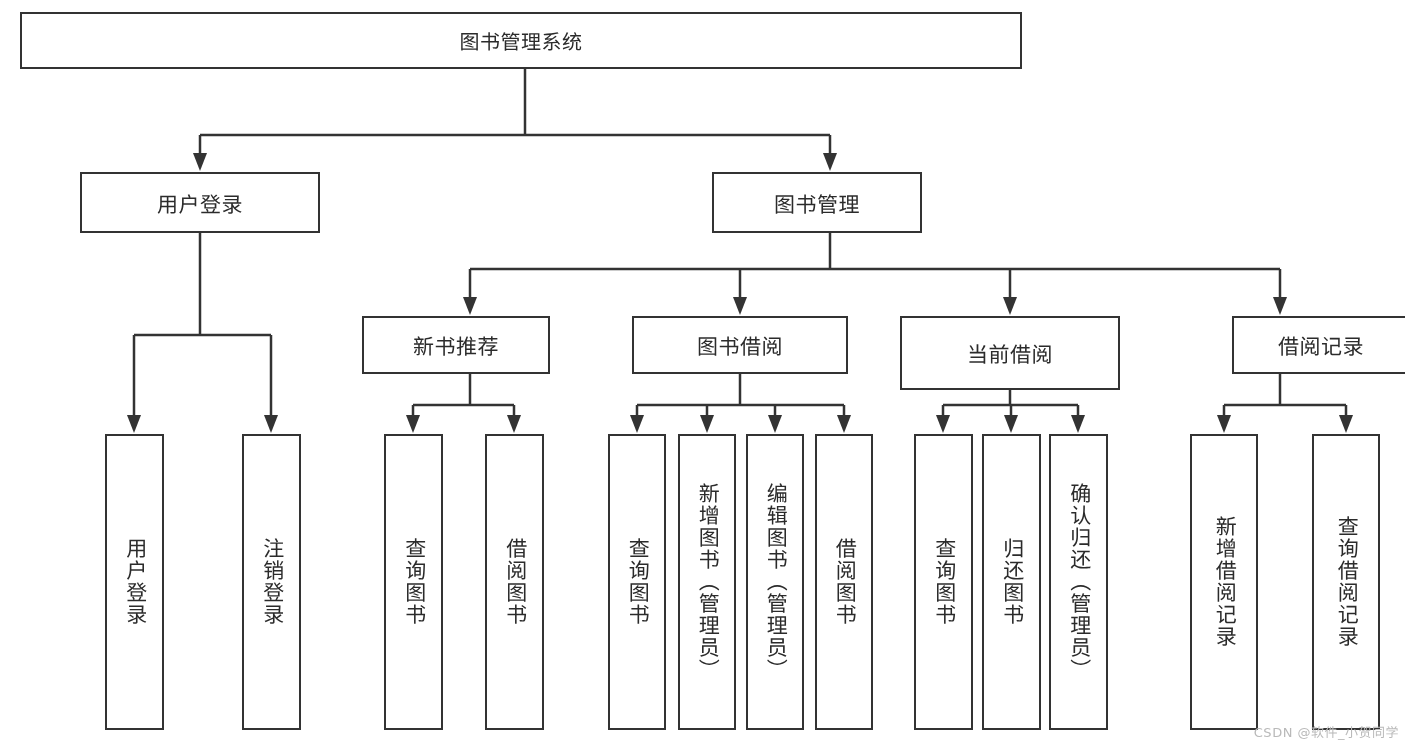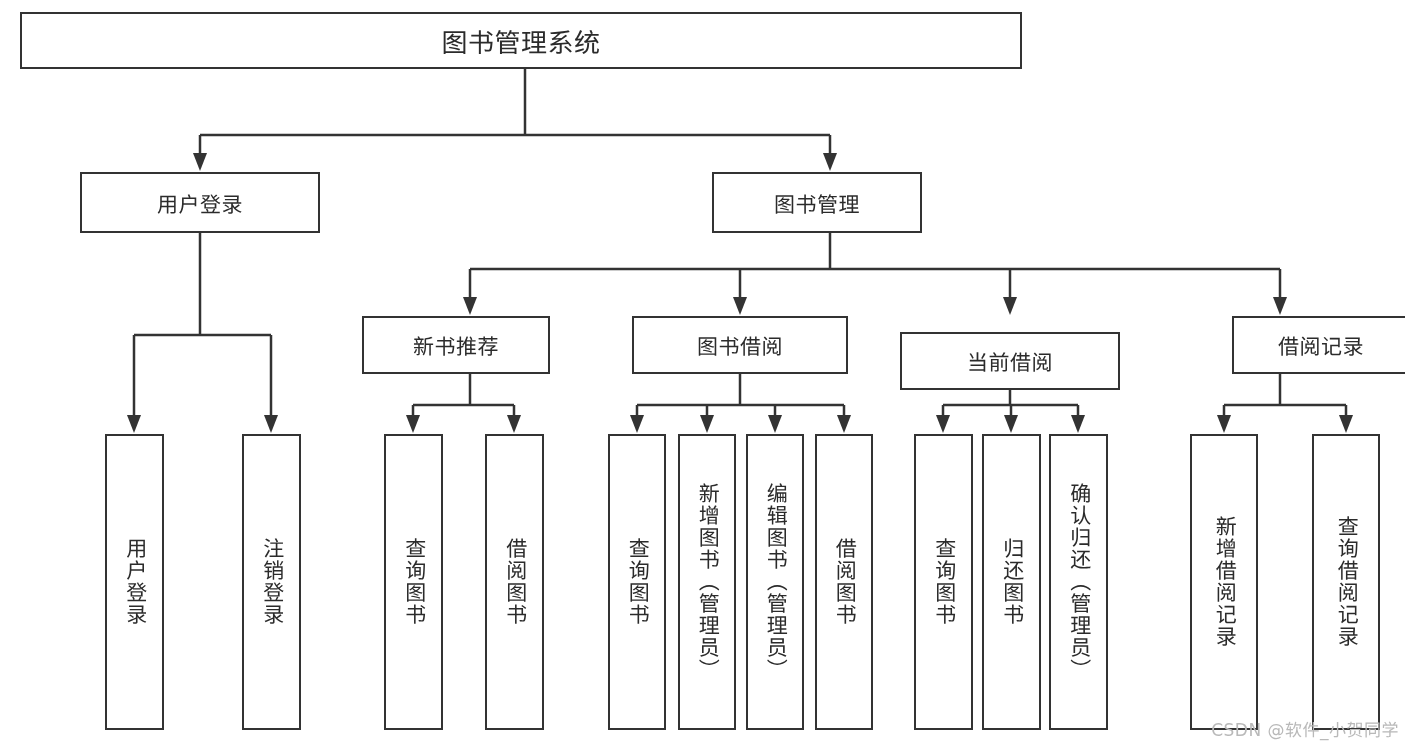--- a/index.html
+++ b/index.html
@@ -51,27 +51,27 @@
   }
   .node .node-label {
     display: block;
     white-space: nowrap;
   }
   .node.vertical .node-label {
     writing-mode: vertical-rl;
     text-orientation: upright;
   }
   #root-node {
-    font-size: 26px;
+    font-size: 20px;
   }
   #watermark {
     position: absolute;
     right: 6px;
     bottom: 6px;
-    font-size: 17px;
+    font-size: 13px;
     color: #b9b9b9;
     letter-spacing: 0.5px;
     white-space: nowrap;
     user-select: none;
   }
 </style>
 </head>
 <body>
 
 <div id="diagram-root">
@@ -148,21 +148,21 @@
   <div class="node vertical" style="left: 242px; top: 434px; width: 59px; height: 296px;">
     <span class="node-label">注销登录</span>
   </div>
 
   <div class="node horizontal" style="left: 362px; top: 316px; width: 188px; height: 58px;">
     <span class="node-label">新书推荐</span>
   </div>
   <div class="node horizontal" style="left: 632px; top: 316px; width: 216px; height: 58px;">
     <span class="node-label">图书借阅</span>
   </div>
-  <div class="node horizontal" style="left: 900px; top: 332px; width: 220px; height: 58px;">
+  <div class="node horizontal" style="left: 900px; top: 316px; width: 220px; height: 74px;">
     <span class="node-label">当前借阅</span>
   </div>
   <div class="node horizontal" style="left: 1232px; top: 316px; width: 178px; height: 58px; align-items: center;">
     <span class="node-label">借阅记录</span>
   </div>
 
   <div class="node vertical" style="left: 384px; top: 434px; width: 59px; height: 296px;">
     <span class="node-label">查询图书</span>
   </div>
   <div class="node vertical" style="left: 485px; top: 434px; width: 59px; height: 296px;">

